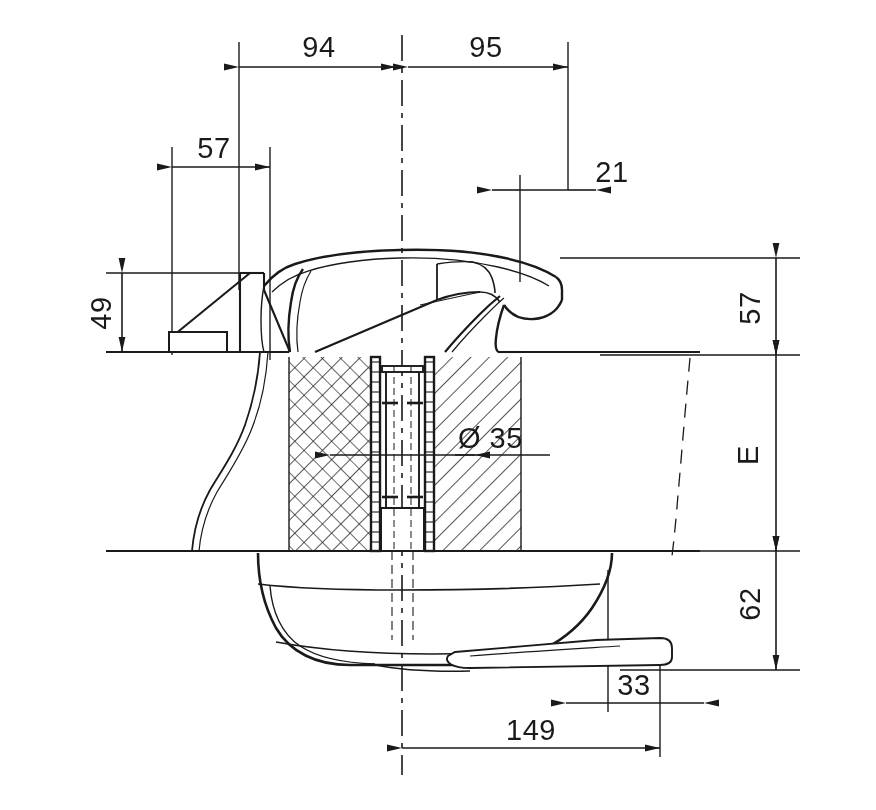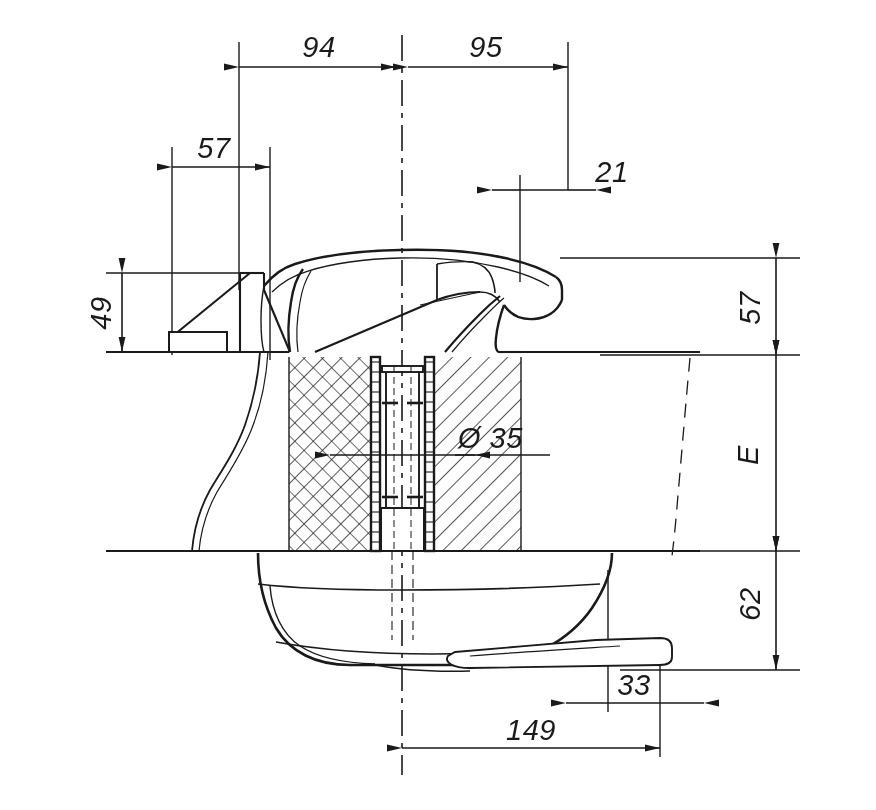--- a/index.html
+++ b/index.html
@@ -1,20 +1,20 @@
 <!DOCTYPE html>
 <html><head>
 <meta charset="utf-8">
 <style>
   html,body{margin:0;padding:0;background:#ffffff;}
   body{
     font-family:"Liberation Sans", sans-serif;
     width:876px;height:810px;overflow:hidden;
   }
-  #stage{position:relative;width:876px;height:810px;background:#fff;font-style:italic;}
+  #stage{position:relative;width:876px;height:810px;background:#fff;}
   svg{display:block;}
   .dimtext{
     font-family:"Liberation Sans", sans-serif;
     font-size:29px;
     fill:#1a1a1a;
     letter-spacing:0.5px;
   }
 </style>
 </head>
 <body>

